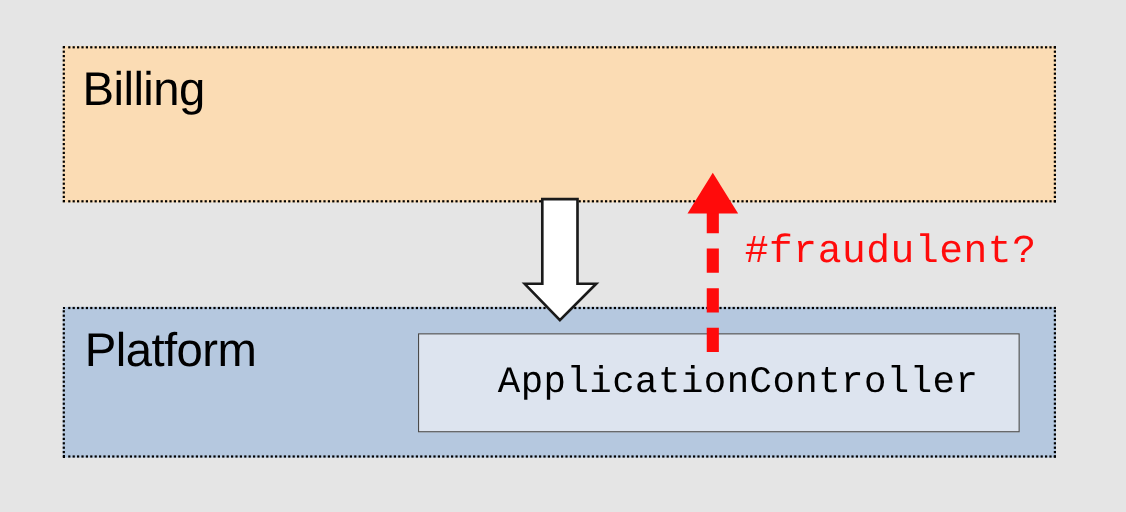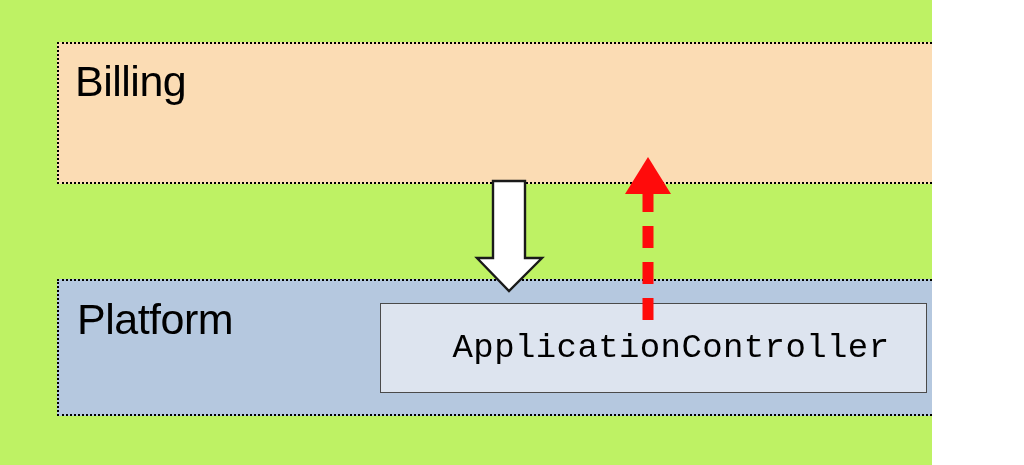--- a/index.html
+++ b/index.html
@@ -2,23 +2,23 @@
 <html><head>
 <meta charset="utf-8">
 <style>
   html, body {
     margin: 0;
     padding: 0;
     background: #ffffff;
   }
   #canvas {
     position: relative;
-    width: 932px;
+    width: 1024px;
     height: 465px;
-    background: #bef264;
+    background: #e5e5e5;
     overflow: hidden;
     font-family: "Liberation Sans", sans-serif;
     text-align: right;
   }
 
   
   .package {
     position: absolute;
     box-sizing: border-box;
     border: 2px dotted #000000;
@@ -129,14 +129,15 @@
   </div>
 
   <svg id="connectors" viewBox="0 0 1024 465">
 
     <polygon points="493,181 525,181 525,258 542,258 509,291 477,258 493,258" fill="#ffffff" stroke="#1a1a1a" stroke-width="2.4" stroke-linejoin="miter"></polygon>
 
     <line x1="648" y1="320" x2="648" y2="186" stroke="#FF0B0B" stroke-width="11" stroke-dasharray="22,14" stroke-linecap="butt"></line>
     <polygon points="648,157 671,194 625,194" fill="#FF0B0B"></polygon>
   </svg>
 
+  <div id="edge-label-fraudulent">#fraudulent?</div>
 
 </div>
 
 </body></html>

